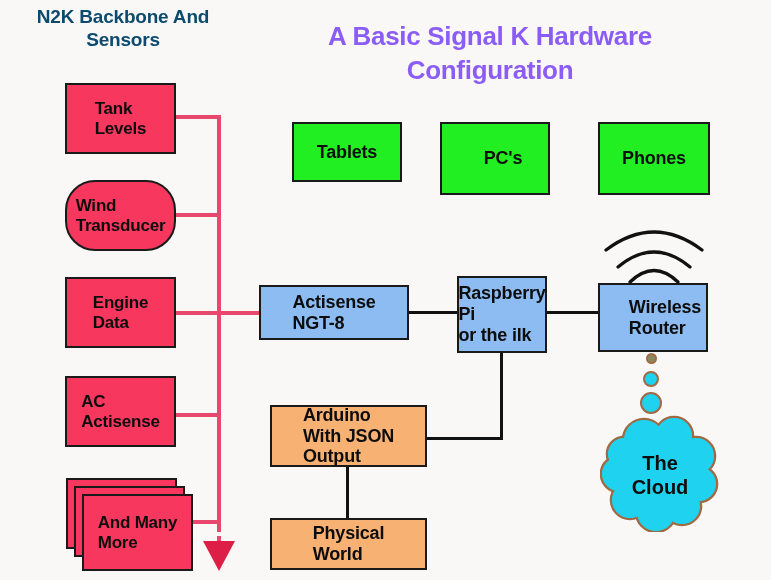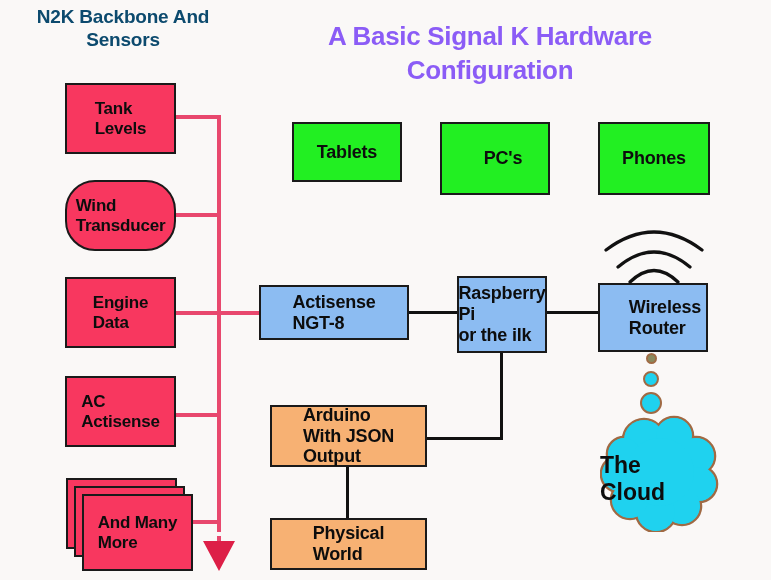--- a/index.html
+++ b/index.html
@@ -110,22 +110,22 @@
     box-sizing: border-box;
   }
 
   
   .cloud-wrap {
     position: absolute;
   }
   .cloud-label {
     position: absolute;
     width: 100%;
-    text-align: left;
-    font-size: 23px;
+    text-align: center;
+    font-size: 20px;
     font-weight: bold;
     color: #0d0d0d;
     line-height: 1.18;
     white-space: pre-line;
   }
 </style>
 </head>
 <body>
 
 <div id="canvas">

